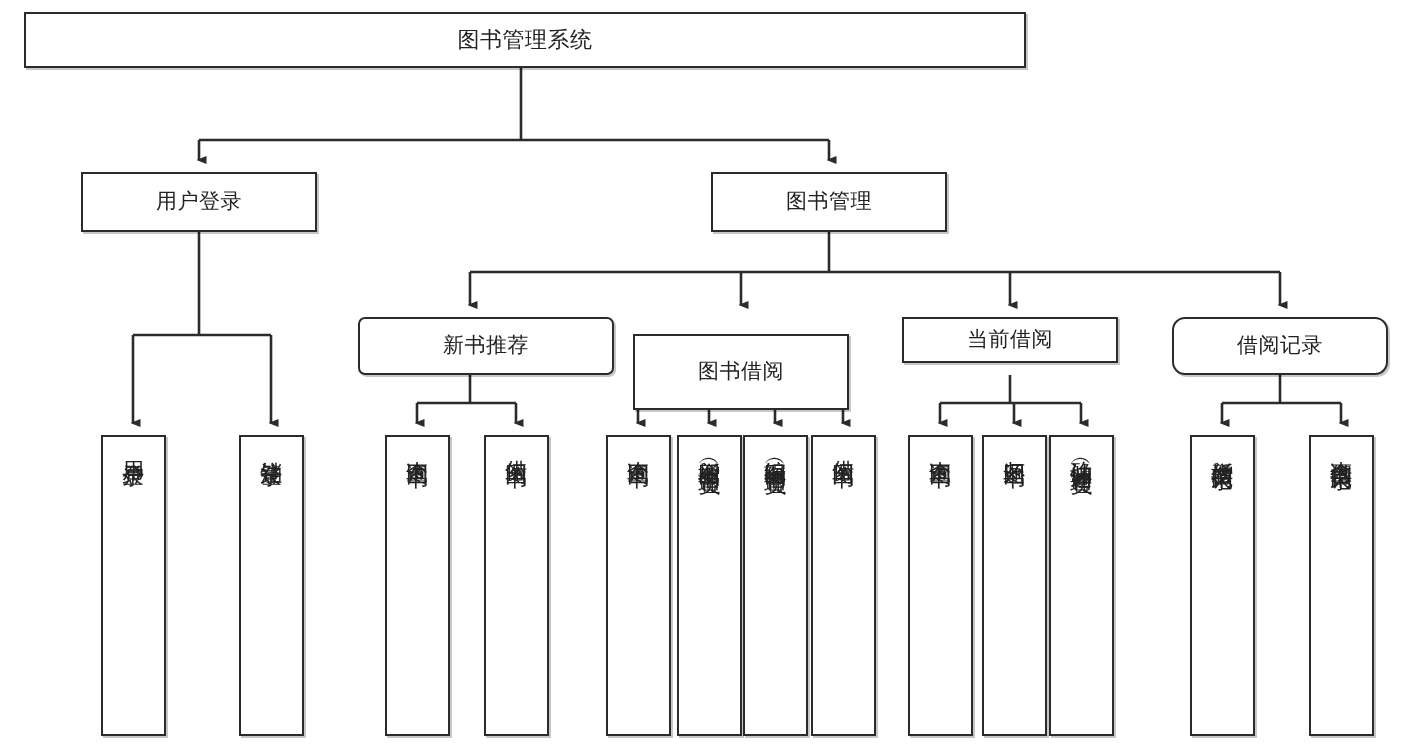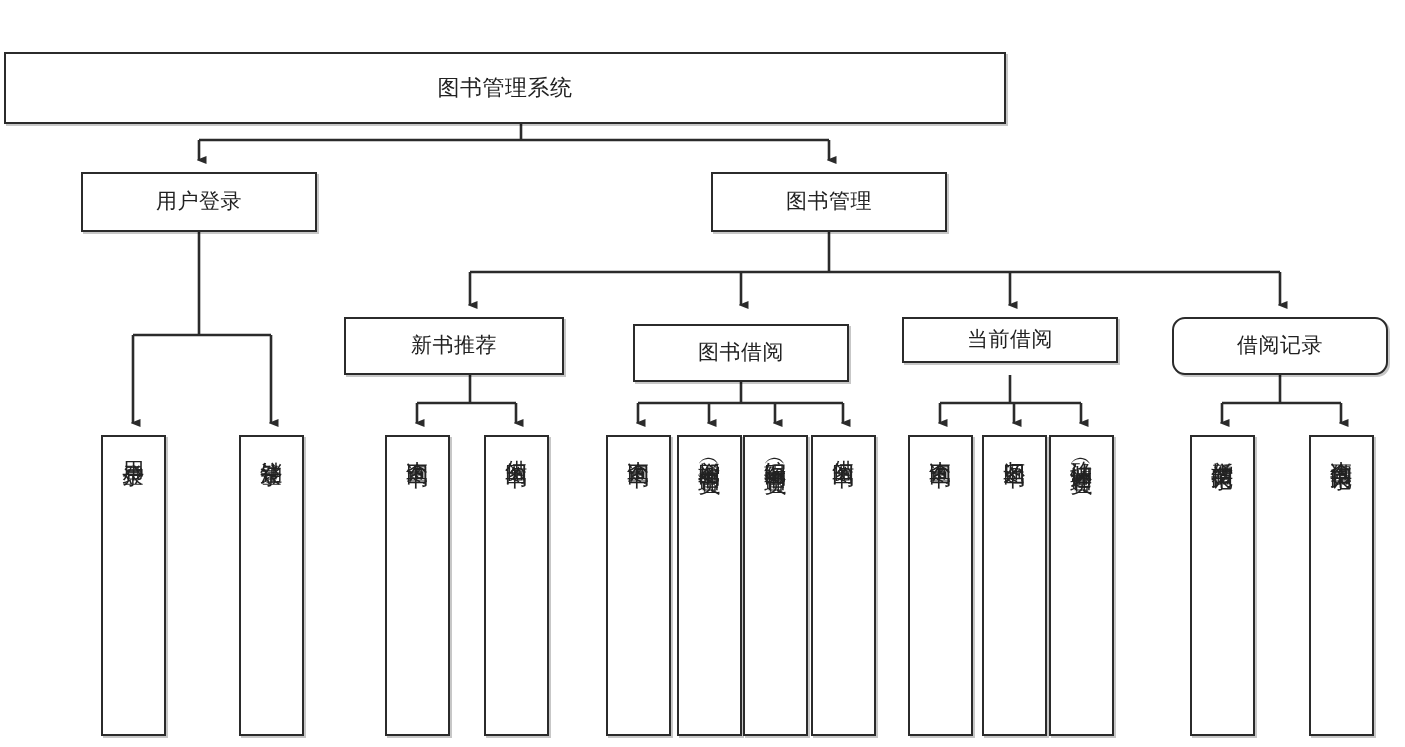--- a/index.html
+++ b/index.html
@@ -123,35 +123,35 @@
       <path d="M1014,403 L1014,423" marker-end="url(#arrowhead)"></path>
       <path d="M1081,403 L1081,423" marker-end="url(#arrowhead)"></path>
 
       <path d="M1280,375 L1280,403"></path>
       <path d="M1222,403 L1341,403"></path>
       <path d="M1222,403 L1222,423" marker-end="url(#arrowhead)"></path>
       <path d="M1341,403 L1341,423" marker-end="url(#arrowhead)"></path>
     </g>
   </svg>
 
-  <div class="node h" id="node-root" style="left: 4px; top: 12px; width: 1002px; height: 72px; margin-top: 40px;">
+  <div class="node h" id="node-root" style="left: 24px; top: 12px; width: 1002px; height: 56px;">
     <span class="node-label">图书管理系统</span>
   </div>
 
   <div class="node h" style="left: 81px; top: 172px; width: 236px; height: 60px;">
     <span class="node-label">用户登录</span>
   </div>
   <div class="node h" style="left: 711px; top: 172px; width: 236px; height: 60px;">
     <span class="node-label">图书管理</span>
   </div>
 
-  <div class="node h" style="left: 344px; top: 317px; width: 220px; height: 58px;">
+  <div class="node h" style="left: 358px; top: 317px; width: 256px; height: 58px; border-radius: 7px;">
     <span class="node-label">新书推荐</span>
   </div>
-  <div class="node h" style="left: 633px; top: 324px; width: 216px; height: 58px;">
+  <div class="node h" style="left: 633px; top: 334px; width: 216px; height: 76px;">
     <span class="node-label">图书借阅</span>
   </div>
   <div class="node h" style="left: 902px; top: 317px; width: 216px; height: 46px;">
     <span class="node-label">当前借阅</span>
   </div>
   <div class="node h" style="left: 1172px; top: 317px; width: 216px; height: 58px; border-radius: 13px;">
     <span class="node-label">借阅记录</span>
   </div>
 
   <div class="node v" style="left: 101px; top: 435px; width: 65px; height: 301px;">

